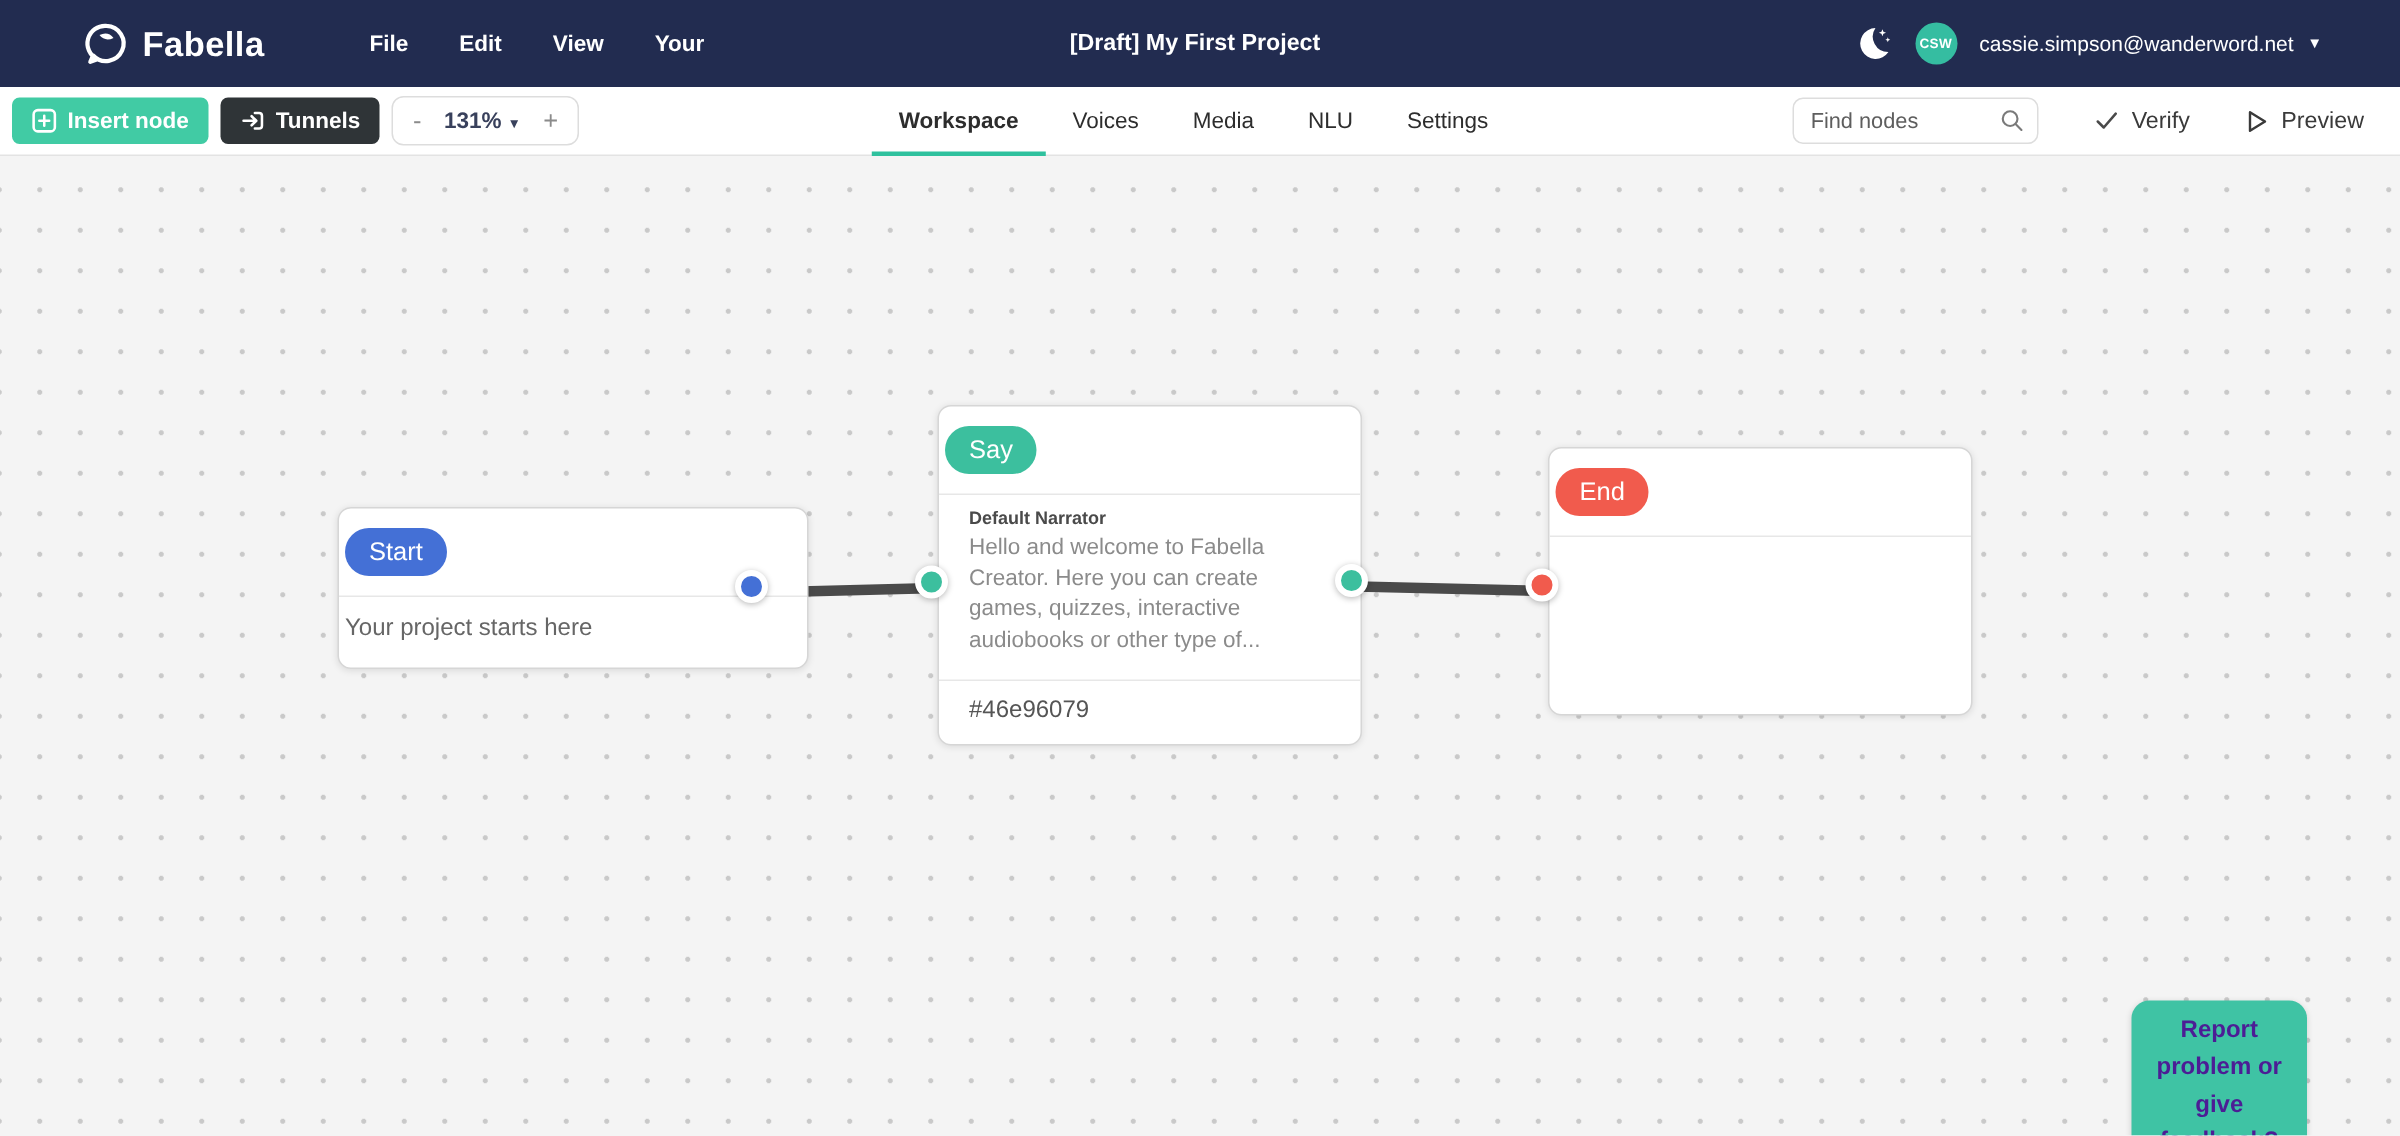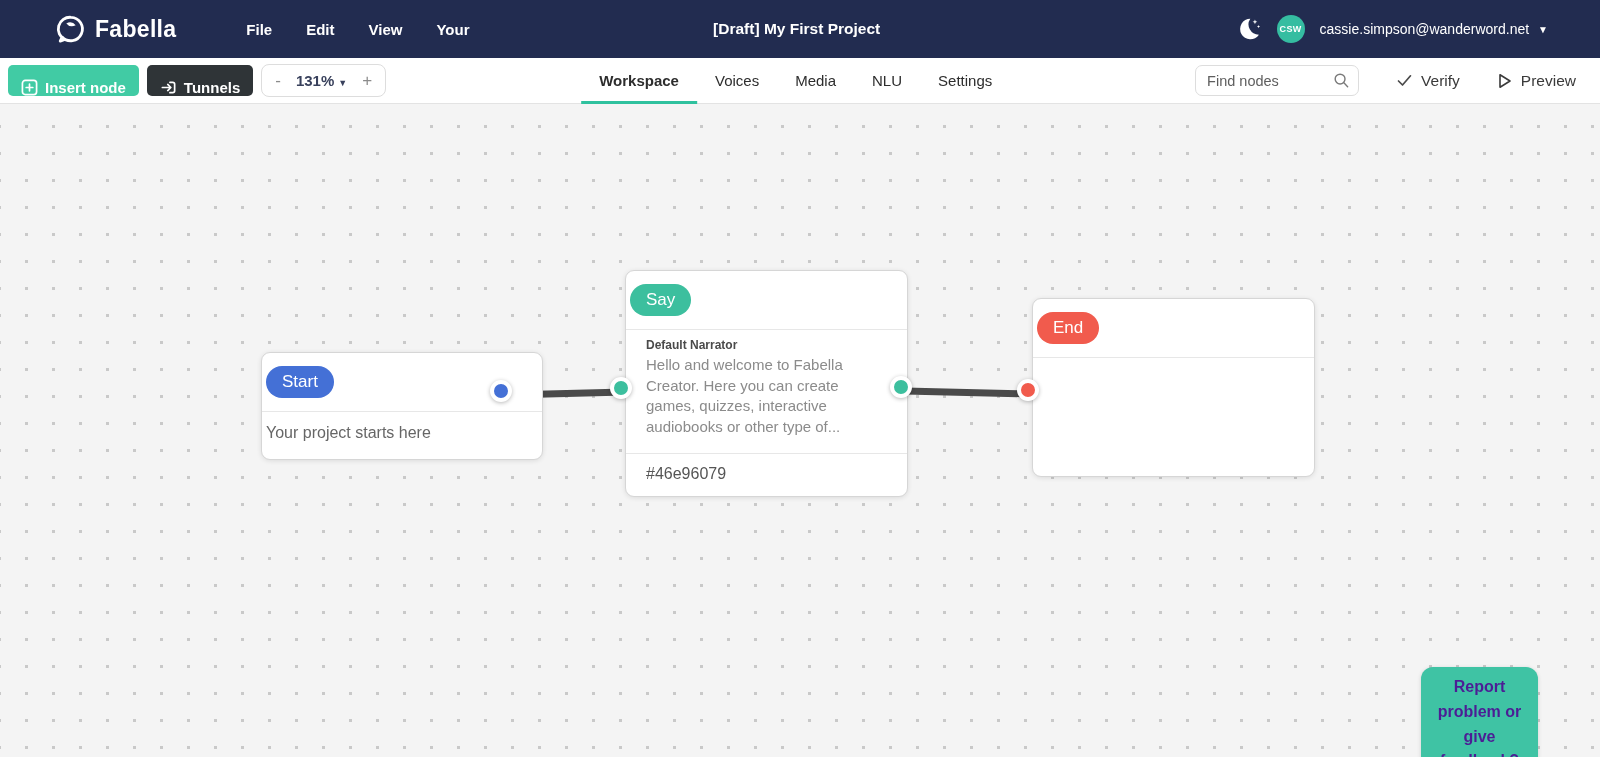--- a/index.html
+++ b/index.html
@@ -28,21 +28,21 @@
   .user-email { font-size:14px; font-weight:400; }
   .caret { font-size:10px; margin-left:-6px; }
 
   
   .toolbar {
     height:46px; background:#fff; border-bottom:1px solid #e3e3e3;
     position:relative; display:flex; align-items:center;
   }
   .tb-left { display:flex; align-items:center; gap:8px; margin-left:8px; }
   .btn {
-    display:flex; align-items:flex-end; gap:7px; height:31px; padding:0 13px;
+    display:flex; align-items:center; gap:7px; height:31px; padding:0 13px;
     border-radius:5px; font-size:15px; font-weight:600; color:#fff; cursor:pointer;
     border:none;
   }
   .btn-green { background:#41cba4; }
   .btn-dark  { background:#2f3437; }
   .zoom-ctl {
     display:flex; align-items:center; height:33px; padding:0 10px;
     background:#fff; border:1px solid #ddd; border-radius:8px; gap:12px;
   }
   .zoom-btn { color:#8b8b8b; font-size:17px; cursor:pointer; padding:0 3px; }
@@ -216,21 +216,21 @@
   </div>
 </div>
 
 <div class="canvas">
 
   <svg class="edges">
     <line x1="505" y1="291" x2="625" y2="288" stroke="#4a4a4a" stroke-width="7" stroke-linecap="round"></line>
     <line x1="905" y1="287" x2="1032" y2="290" stroke="#4a4a4a" stroke-width="7" stroke-linecap="round"></line>
   </svg>
 
-  <div class="node" style="left:225px; top:248px; width:282px; height:108px;margin-left:36px;">
+  <div class="node" style="left:225px; top:234px; width:314px; height:108px;">
     <div class="node-header">
       <span class="badge" style="background: rgb(68, 112, 214);">Start</span>
     </div>
     <div class="node-section start-body">Your project starts here</div>
   </div>
 
   <div class="node" style="left:625px; top:166px; width:283px; height:227px;">
     <div class="node-header">
       <span class="badge" style="background: rgb(60, 191, 158);">Say</span>
     </div>

